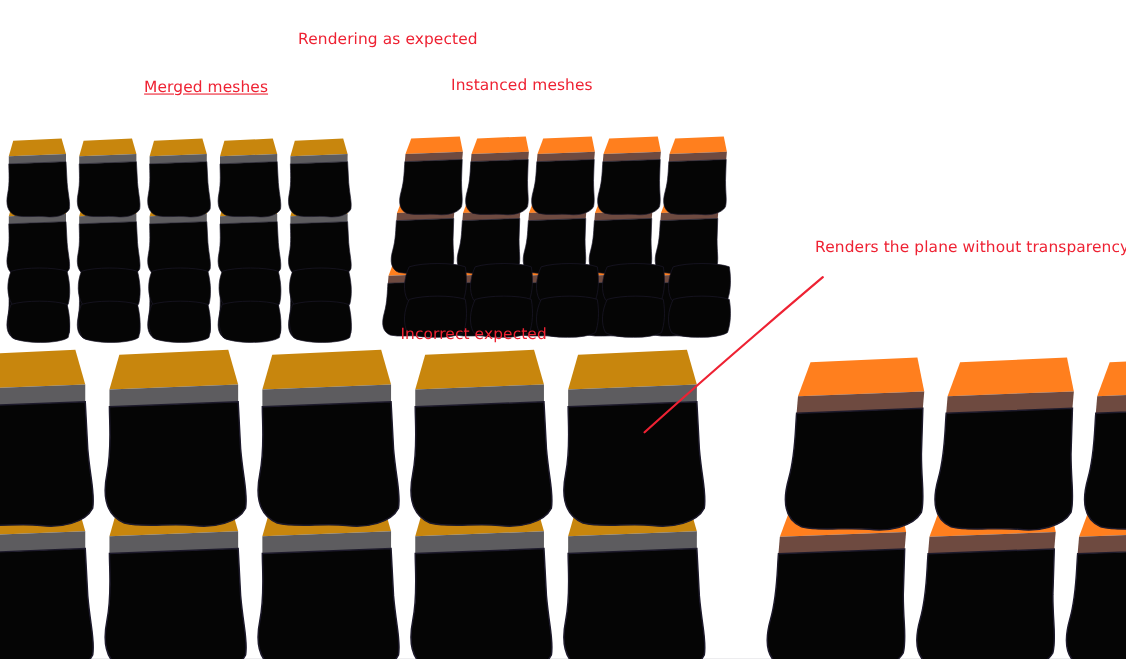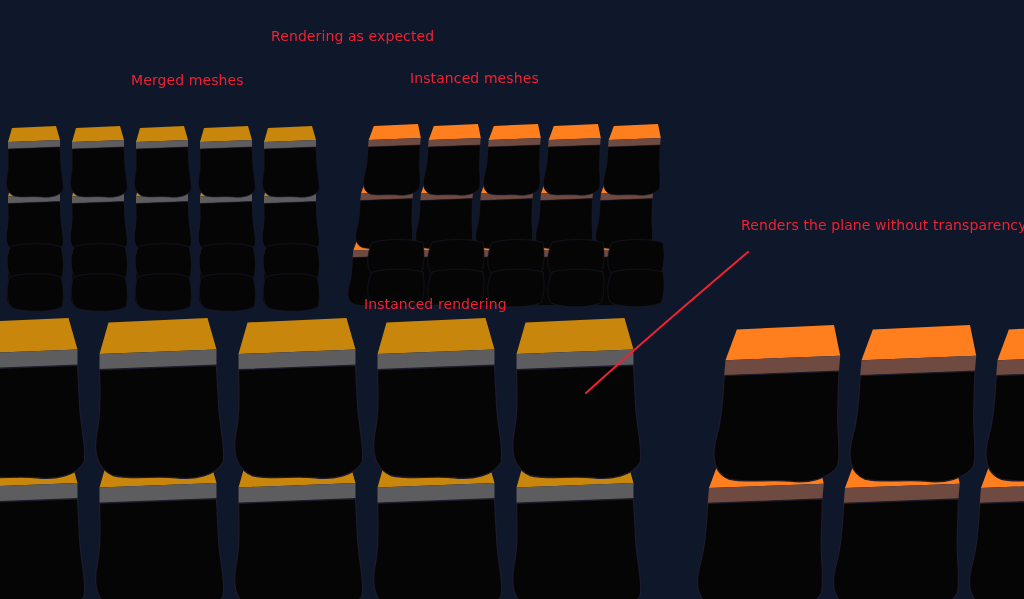--- a/index.html
+++ b/index.html
@@ -4,34 +4,34 @@
 <style>
   html,body{margin:0;padding:0;}
   body{
     width:1024px;height:599px;overflow:hidden;
     background:#36344f;
     font-family:"DejaVu Sans", sans-serif;
     position:relative;
   }
   #viewport{
     position:absolute;left:0;top:0;width:1024px;height:599px;
-    background:#0f172a;overflow:hidden;
+    background:#ffffff;overflow:hidden;
   }
   #scene-svg{position:absolute;left:0;top:0;width:1024px;height:599px;display:block;}
   .annotation{
     position:absolute;
     color:#ee2233;
     font-size:14px;
     font-family:"DejaVu Sans", sans-serif;
     white-space:nowrap;
     letter-spacing:0.1px;
     pointer-events:none;
   }
   #ann-title{left:271px;top:28px;}
-  #ann-merged{left:131px;top:72px;}
+  #ann-merged{left:131px;top:72px;text-decoration:underline;}
   #ann-instanced{left:410px;top:70px;}
   #ann-incorrect{left:364px;top:296px;}
   #ann-plane{left:741px;top:217px;}
   #pointer-svg{position:absolute;left:0;top:0;width:1024px;height:599px;pointer-events:none;}
 </style>
 </head>
 <body>
 
 <div id="viewport">
   <svg id="scene-svg" viewBox="0 0 1024 599" preserveAspectRatio="none" aria-hidden="true">
@@ -447,16 +447,16 @@
   <svg id="pointer-svg" viewBox="0 0 1024 599" preserveAspectRatio="none">
     <path id="pointer-path" fill="none" stroke="#ee2233" stroke-width="2" stroke-linecap="round" d="M 586,393 Q 653,332.5 748,252"></path>
   </svg>
 
   <div class="annotation" id="ann-title">Rendering as expected</div>
 
   <div class="annotation" id="ann-merged">Merged meshes</div>
 
   <div class="annotation" id="ann-instanced">Instanced meshes</div>
 
-  <div class="annotation" id="ann-incorrect">Instanced rendering</div>
+  <div class="annotation" id="ann-incorrect">Incorrect expected</div>
 
   <div class="annotation" id="ann-plane">Renders the plane without transparency</div>
 </div>
 
 </body></html>

